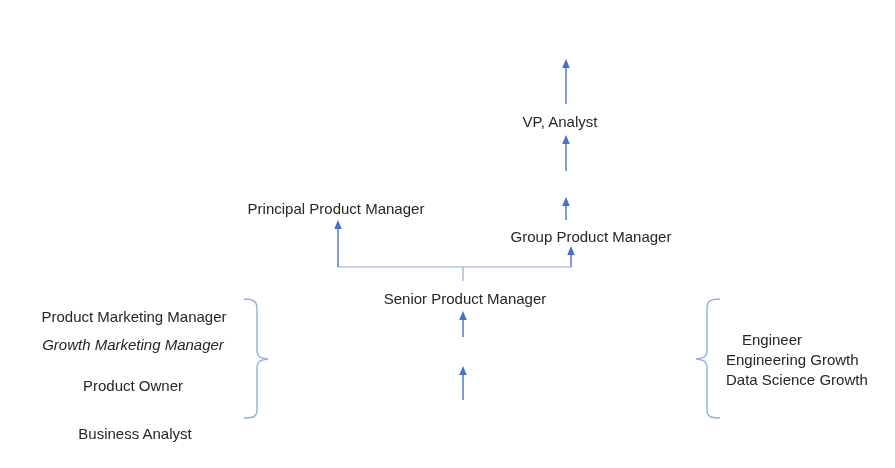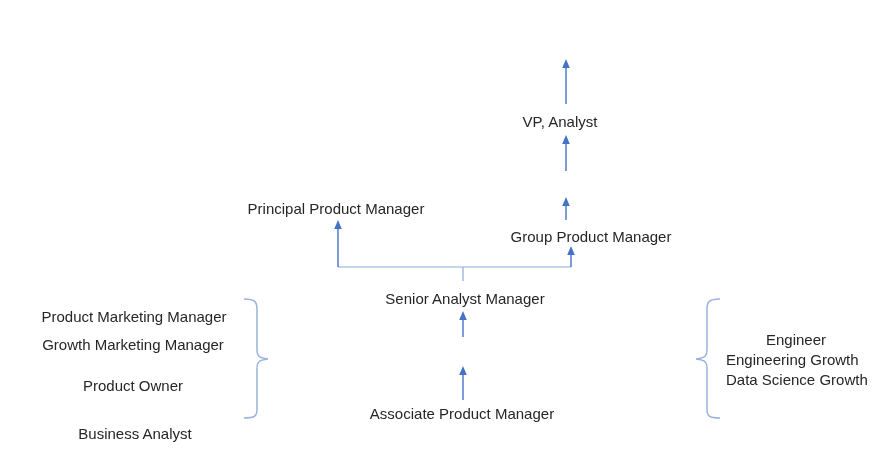--- a/index.html
+++ b/index.html
@@ -74,29 +74,28 @@
       <polygon points="463,366 459.2,375 466.8,375" fill="#4472c4"></polygon>
     </g>
 
     <path fill="none" stroke-width="1.5" d="M244,299 C255,299 257,302 257,309 L257,350 C257,355 258,358 268,359 C258,360 257,363 257,368 L257,409 C257,416 255,418 244,418" stroke="#9ab3dd"></path>
     <path fill="none" stroke-width="1.5" d="M720,299 C709,299 707,302 707,309 L707,350 C707,355 706,358 696,359 C706,360 707,363 707,368 L707,409 C707,416 709,418 720,418" stroke="#9ab3dd"></path>
   </svg>
 
   <div class="label" style="left:560px; top:113px;">VP, Analyst</div>
   <div class="label" style="left:591px; top:228px;">Group Product Manager</div>
   <div class="label" style="left:336px; top:200px;">Principal Product Manager</div>
-  <div class="label" style="left:465px; top:290px;">Senior Analyst Manager</div>
-  <div class="label" style="left:462px; top:405px;">Associate Product Manager</div>
+  <div class="label" style="left:465px; top:290px;">Senior Product Manager</div>
 
   <div>
     <div class="label" style="left:134px; top:308px;">Product Marketing Manager</div>
-    <div class="label" style="left:133px; top:336px;">Growth Marketing Manager</div>
+    <div class="label" style="left:133px; top:336px;font-style:italic;">Growth Marketing Manager</div>
     <div class="label" style="left:133px; top:365px;margin-top:12px;">Product Owner</div>
     <div class="label" style="left:135px; top:393px;margin-top:32px;">Business Analyst</div>
   </div>
 
   <div>
-    <div class="label left-align" style="left:766px; top:331px;">Engineer</div>
+    <div class="label left-align" style="left:742px; top:331px;">Engineer</div>
     <div class="label left-align" style="left:726px; top:351px;">Engineering Growth</div>
     <div class="label left-align" style="left:726px; top:371px;">Data Science Growth</div>
   </div>
 
 </div>
 
 </body></html>

